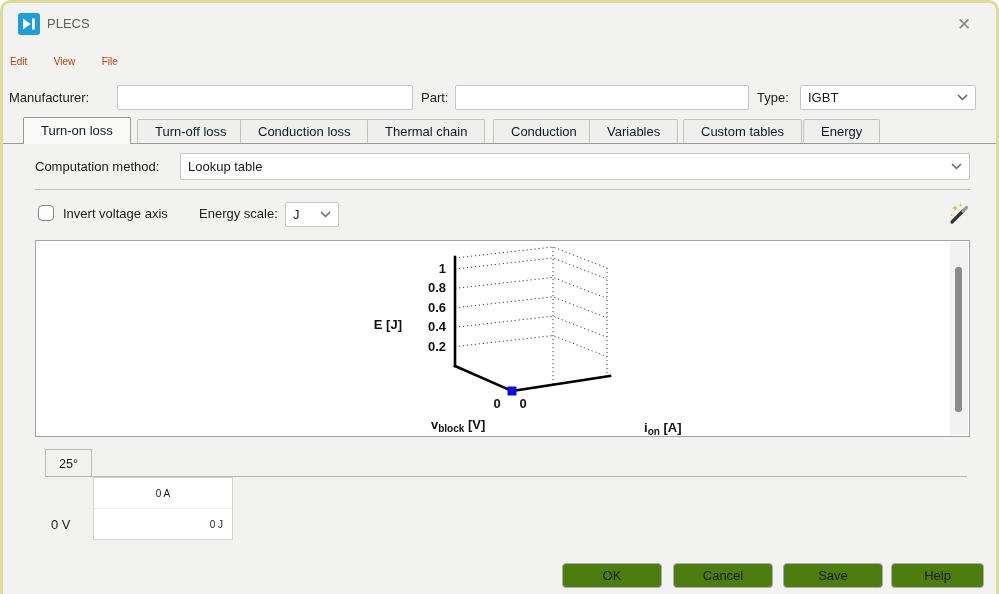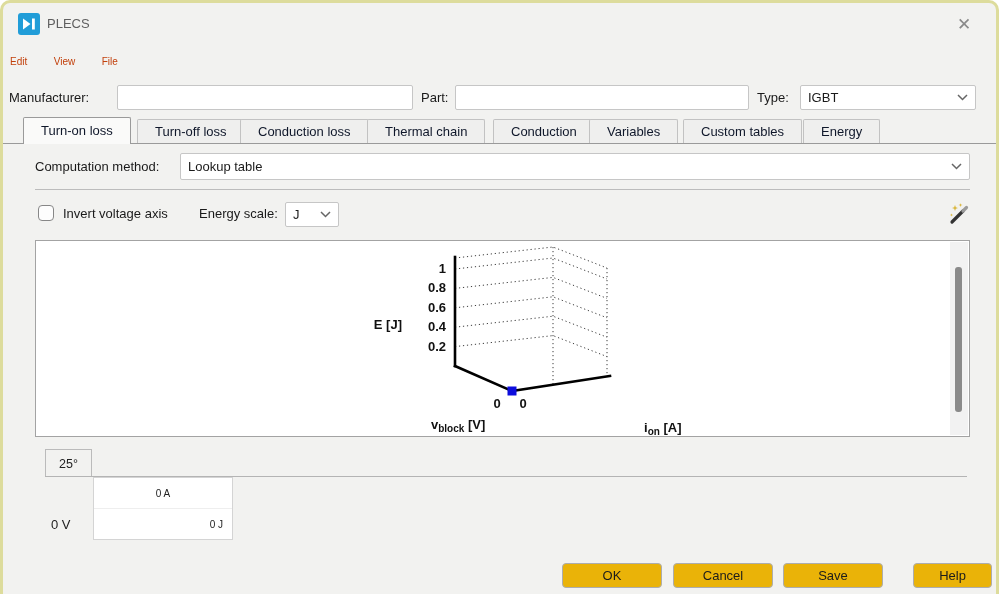--- a/index.html
+++ b/index.html
@@ -83,21 +83,21 @@
   #current-header-cell { justify-content:center; border-bottom:1px solid #eeeeee; }
   #energy-cell { justify-content:flex-end; padding-right:9px; }
   #voltage-row-header {
     position:absolute; left:42px; top:506px; width:48px; height:31px;
     display:flex; align-items:center; padding-left:6px;
     font-size:13px; color:#222222;
   }
 
   
   .btn {
-    position:absolute; top:560px; height:25px; background:#eab308;
+    position:absolute; top:560px; height:25px; background:#4d7c0f;
     border:1px solid #adadad; border-radius:4px;
     display:flex; align-items:center; justify-content:center;
     font-size:13px; color:#1c1c1c;
   }
   #hline-sep { position:absolute; left:32px; top:186px; width:935px; height:1px; background:#bcbcbc; }
 </style>
 </head>
 <body>
 
 <div id="window">
@@ -228,15 +228,15 @@
   <div id="table-topline"></div>
   <div id="data-cell-block">
     <div class="cell-row" id="current-header-cell">0 A</div>
     <div class="cell-row" id="energy-cell">0 J</div>
   </div>
   <div id="voltage-row-header">0 V</div>
 
   <div class="btn" style="left:559px; width:100px;">OK</div>
   <div class="btn" style="left:670px; width:100px;">Cancel</div>
   <div class="btn" style="left:780px; width:100px;">Save</div>
-  <div class="btn" style="left:910px; width:79px;">Help</div>
+  <div class="btn" style="left:888px; width:93px;">Help</div>
 
 </div>
 
 </body></html>

